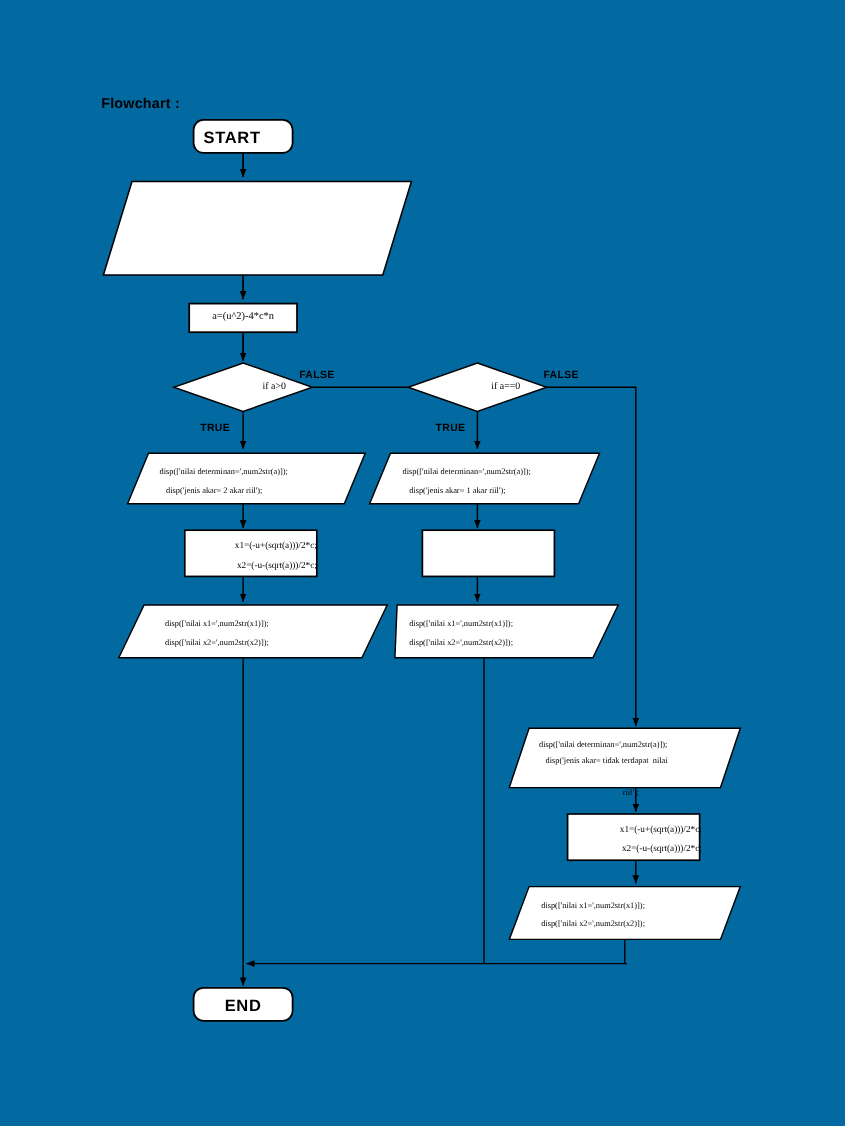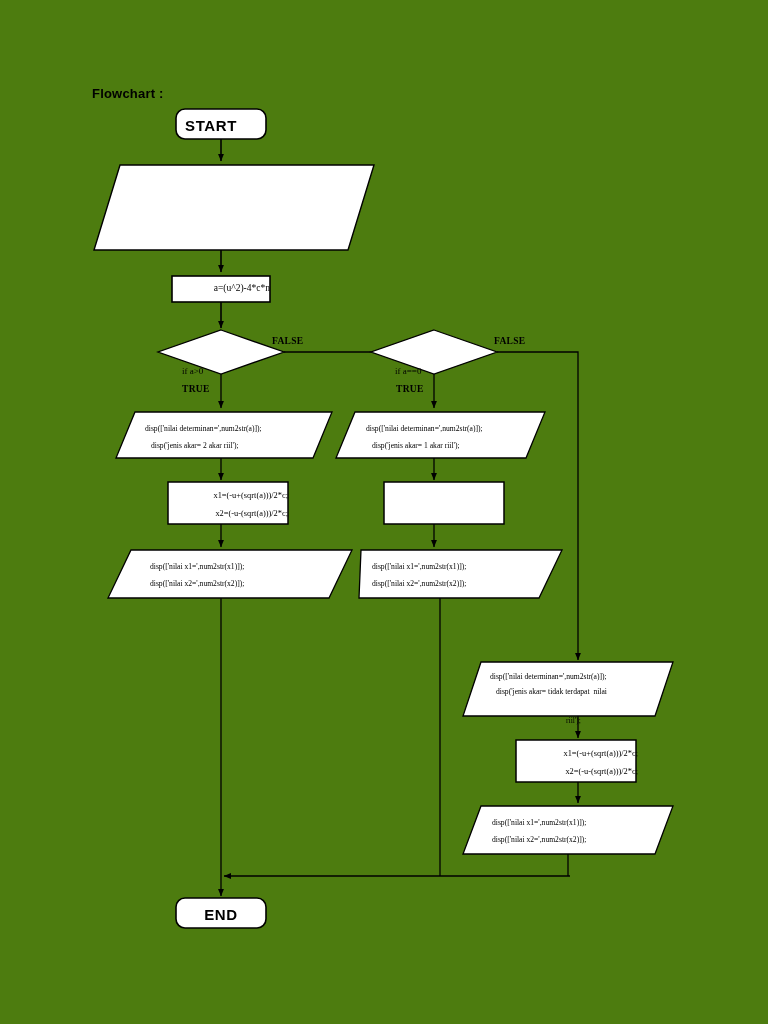--- a/index.html
+++ b/index.html
@@ -13,21 +13,21 @@
     height: 1024px;
     font-family: "Liberation Serif", serif;
     color: #000000;
     position: relative;
     overflow: hidden;
   }
   #page {
     position: relative;
     width: 768px;
     height: 1024px;
-    background: #4d7c0f;
+    background: #0369a1;
   }
   #flow-svg {
     position: absolute;
     left: 0;
     top: 0;
     width: 768px;
     height: 1024px;
   }
   .page-title {
     position: absolute;
@@ -61,26 +61,25 @@
   .io-text.spaced {
     line-height: 2.3;
   }
   .proc-text {
     font-size: 8.4px;
     line-height: 2.1;
     text-align: right;
   }
   .cond-text {
     font-size: 9px;
-    text-align: left;
-    margin-top: 20px;
+    text-align: right;
   }
   .branch-label {
     position: absolute;
-    font-family: Liberation Serif, serif;
+    font-family: Liberation Sans, sans-serif;
     font-weight: bold;
     font-size: 9.5px;
     letter-spacing: 0.3px;
   }
   .line-indent-1 { padding-left: 6px; display: block; }
 </style>
 </head>
 <body>
 
 <div id="page">
@@ -147,21 +146,21 @@
       <line x1="570" y1="876" x2="224" y2="876" marker-end="url(#arrowhead)"></line>
       <line x1="221" y1="876" x2="221" y2="896" marker-end="url(#arrowhead)"></line>
 
       <rect x="176" y="898" width="90" height="30" rx="9" ry="9" fill="#ffffff" stroke="#000000" stroke-width="1.6"></rect>
     </g>
   </svg>
 
   <div class="node-text term-label" style="left:176px; top:115px; width:70px;">START</div>
 
 
-  <div class="node-text" style="left:172px; top:282px; width:98px; font-size:9.5px; text-align:right;">a=(u^2)-4*c*n</div>
+  <div class="node-text" style="left:172px; top:282px; width:98px; font-size:9.5px; text-align:center;">a=(u^2)-4*c*n</div>
 
   <div class="node-text cond-text" style="left:182px; top:345px; width:78px;">if a&gt;0</div>
   <div class="node-text cond-text" style="left:395px; top:345px; width:78px;">if a==0</div>
 
   <div class="branch-label" style="left:272px; top:336px;">FALSE</div>
   <div class="branch-label" style="left:182px; top:384px;">TRUE</div>
   <div class="branch-label" style="left:494px; top:336px;">FALSE</div>
   <div class="branch-label" style="left:396px; top:384px;">TRUE</div>
 
   <div class="node-text io-text spaced" style="left:145px; top:420px; width:180px;"><span>disp(['nilai determinan=',num2str(a)]);</span>

